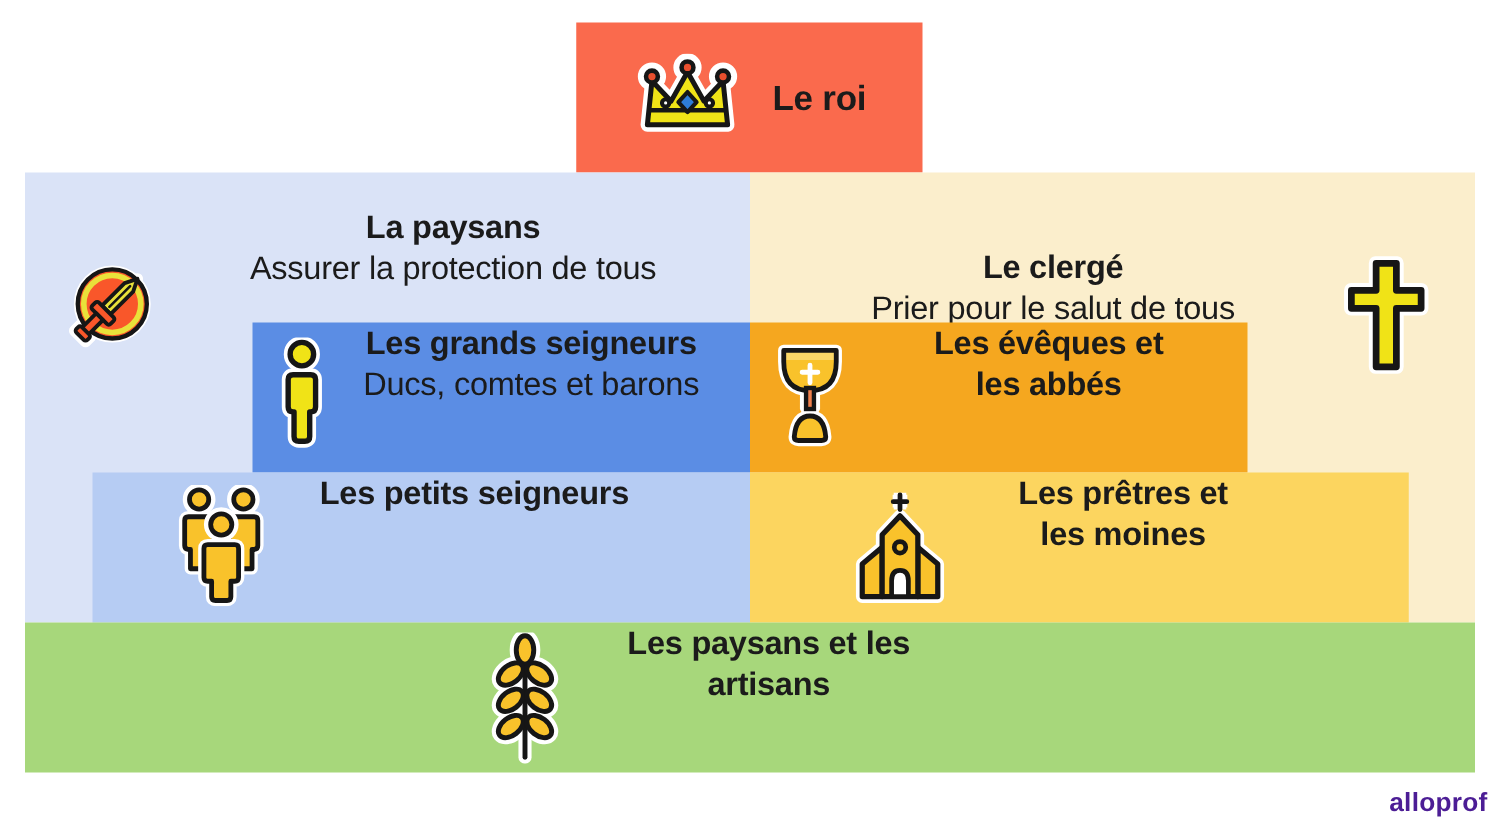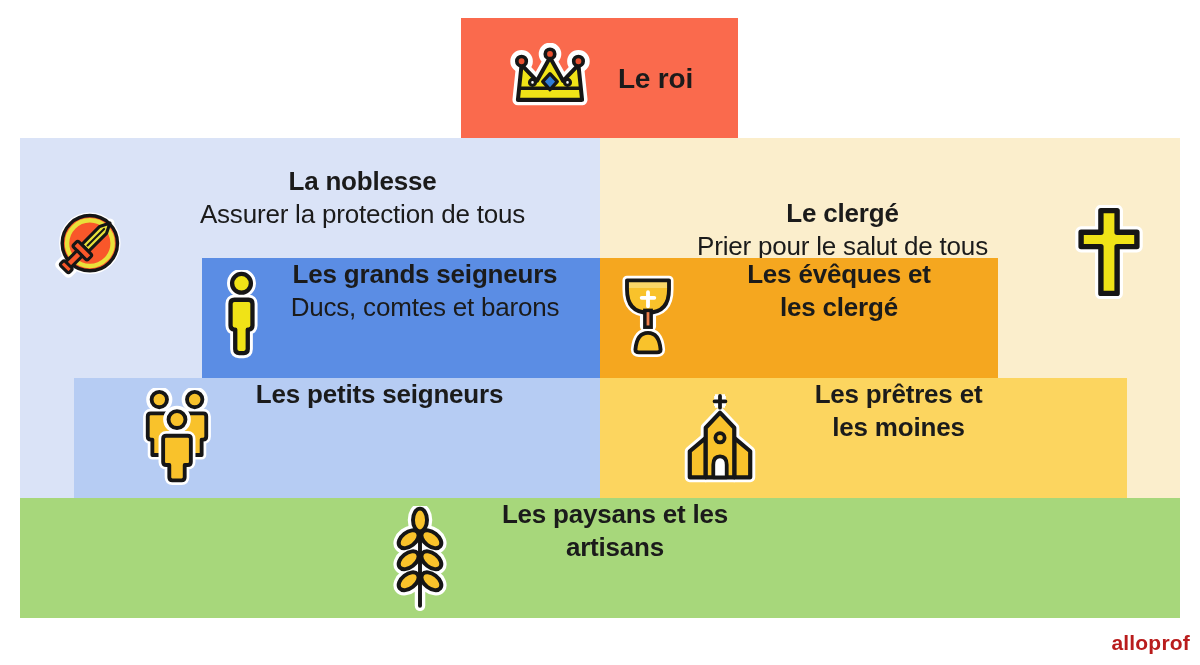--- a/index.html
+++ b/index.html
@@ -48,21 +48,21 @@
   #pretres-text{left:180px;right:110px;}
   #paysans-text{left:430px;right:400px;}
 
   #person-icon{left:16px;top:12px;}
   #chalice-icon{left:20px;top:16px;}
   #people-group-icon{left:66px;top:10px;}
   #church-icon{left:82px;top:12px;}
   #wheat-icon{left:372px;top:8px;}
 
   #alloprof-logo{position:absolute;left:1070px;top:631px;width:120px;text-align:right;
-    font-size:21px;font-weight:600;letter-spacing:0.2px;color:#b91c1c;}
+    font-size:21px;font-weight:600;letter-spacing:0.2px;color:#4c1d95;}
 </style>
 </head>
 <body>
 
 <div id="stage">
 
   <div class="box" id="king-box">
     <svg class_="icon" id="crown-icon" viewBox="0 0 120 96" width="88" height="70" aria-hidden="true">
       <g fill="#fff" stroke="#fff" stroke-width="15" stroke-linejoin="round">
         <path d="M16,78 L21,30 L42,52 L60,20 L78,52 L99,30 L104,78 Z"></path>
@@ -97,21 +97,21 @@
       <circle cx="62" cy="48" r="33" fill="none" stroke="#E9E13A" stroke-width="6.5"></circle>
       <g transform="translate(48,62) rotate(45)" stroke="var(--icon-outline)" stroke-linejoin="round">
         <path d="M-7,-10 L-7,-47 L0,-61 L7,-47 L7,-10 Z" fill="#E9E13A" stroke-width="4.5"></path>
         <path d="M0,-49 L0,-15" fill="none" stroke-width="3" stroke-linecap="round"></path>
         <rect x="-15" y="-10" width="30" height="11" rx="3" fill="var(--icon-red)" stroke-width="4.5"></rect>
         <rect x="-5.5" y="1" width="11" height="26" fill="var(--icon-red)" stroke-width="4.5"></rect>
         <rect x="-9" y="24" width="18" height="9" rx="3" fill="var(--icon-red)" stroke-width="4.5"></rect>
       </g>
     </svg>
     <div class="sector-text" id="noblesse-text">
-      <div class="title">La noblesse</div>
+      <div class="title">La paysans</div>
       <div class="subtitle">Assurer la protection de tous</div>
     </div>
   </div>
 
   <div class="box" id="clerge-bg">
     <svg class="icon" id="cross-icon" viewBox="0 0 80 104" width="72" height="94" aria-hidden="true">
       <path d="M31,6 H49 V30 H71 V46 H49 V98 H31 V46 H9 V30 H31 Z" fill="#fff" stroke="#fff" stroke-width="13" stroke-linejoin="round"></path>
       <path d="M31,6 H49 V30 H71 V46 H49 V98 H31 V46 H9 V30 H31 Z" fill="var(--icon-yellow)" stroke="var(--icon-outline)" stroke-width="6" stroke-linejoin="round"></path>
     </svg>
     <div class="sector-text" id="clerge-text">
@@ -144,21 +144,21 @@
       </g>
       <path d="M10,9 H70 V22 Q70,55 40,55 Q10,55 10,22 Z" fill="var(--icon-gold)"></path>
       <path d="M10,9 H70 V20 H10 Z" fill="#FBD768"></path>
       <path d="M10,9 H70 V22 Q70,55 40,55 Q10,55 10,22 Z" fill="none" stroke="var(--icon-outline)" stroke-width="5.5" stroke-linejoin="round"></path>
       <path d="M40,26 V46 M31,34 H49" stroke="#fff" stroke-width="5.5" stroke-linecap="round" fill="none"></path>
       <rect x="35.5" y="52" width="9" height="24" fill="#F0804C" stroke="var(--icon-outline)" stroke-width="5"></rect>
       <path d="M22,108 Q24,84 40,84 Q56,84 58,108 Q58,112 53,112 H27 Q22,112 22,108 Z" fill="var(--icon-gold)" stroke="var(--icon-outline)" stroke-width="5.5" stroke-linejoin="round"></path>
     </svg>
     <div class="level-text" id="eveques-text">
       <div class="title">Les évêques et</div>
-      <div class="title">les clergé</div>
+      <div class="title">les abbés</div>
     </div>
   </div>
 
   <div class="box" id="pretres-box">
     <svg class="icon" id="church-icon" viewBox="0 0 90 112" width="76" height="94" aria-hidden="true">
       <g fill="#fff" stroke="#fff" stroke-width="12" stroke-linejoin="round">
         <path d="M45,5 V21 M38,13 H52" fill="none"></path>
         <path d="M9,104 V73 L28,57 V104 Z"></path>
         <path d="M81,104 V73 L62,57 V104 Z"></path>
         <path d="M28,45 L45,27 L62,45 V104 H28 Z"></path>

